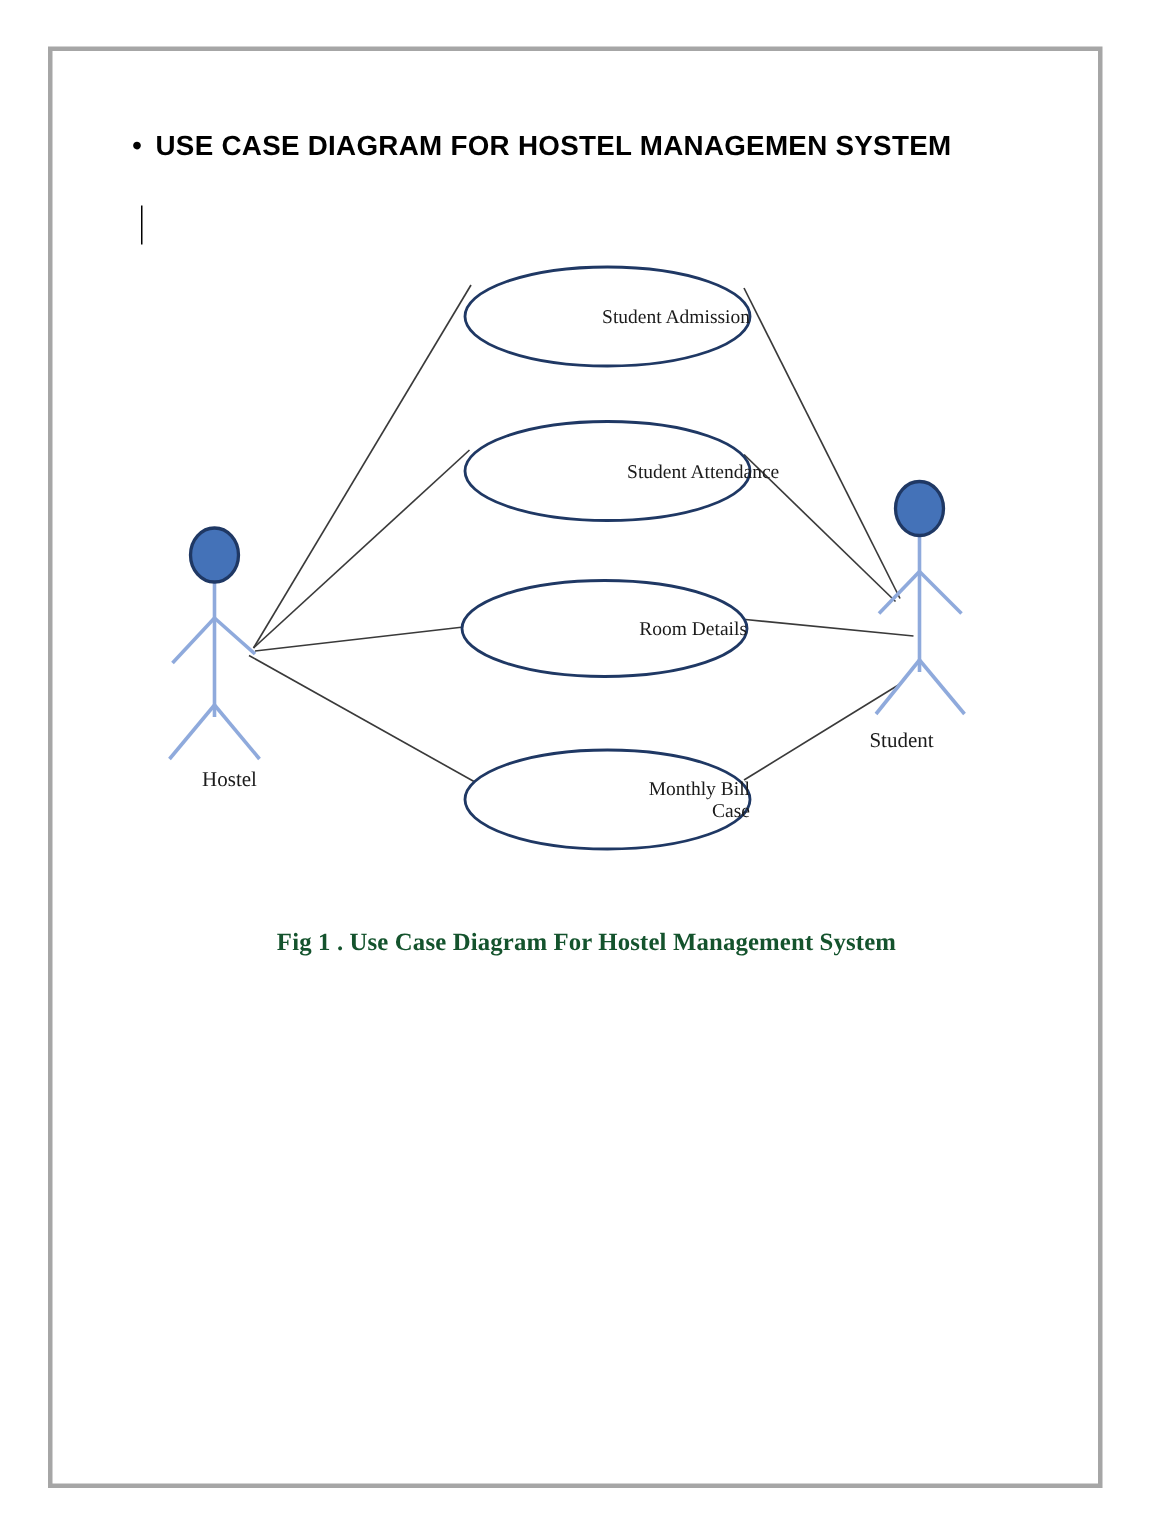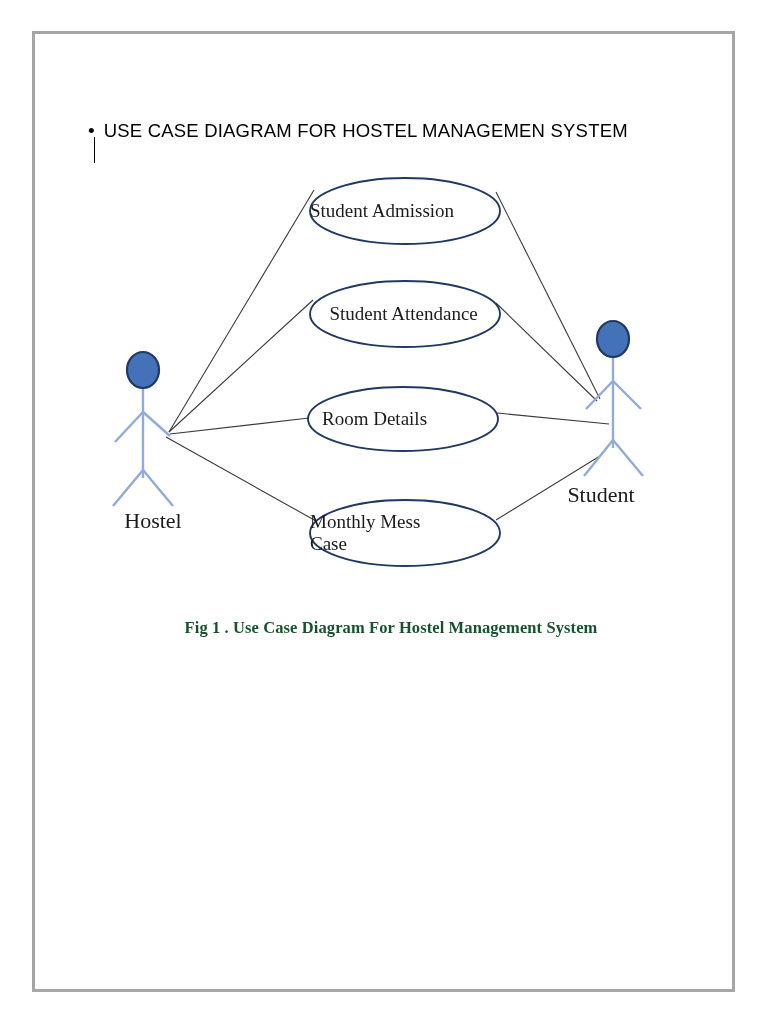--- a/index.html
+++ b/index.html
@@ -49,25 +49,24 @@
   }
   #heading-bullet {
     font-family: "Liberation Sans", "DejaVu Sans", sans-serif;
     font-size: 19px;
     line-height: 1;
     color: #000000;
   }
   #heading-text {
     font-family: "Liberation Sans", "DejaVu Sans", sans-serif;
     font-size: 18.5px;
-    font-weight: normal;
+    font-weight: bold;
     letter-spacing: 0.2px;
     color: #000000;
     white-space: nowrap;
-    margin-top: 34px;
   }
 
   
   #text-caret {
     position: absolute;
     left: 94px;
     top: 137px;
     width: 1px;
     height: 26px;
     background: #000000;
@@ -84,33 +83,33 @@
   #diagram-svg {
     position: absolute;
     left: 0;
     top: 0;
   }
 
   
   .usecase-label {
     position: absolute;
     width: 190px;
-    text-align: left;
-    font-family: "Liberation Serif", "DejaVu Serif", serif;
-    font-size: 19px;
+    text-align: right;
+    font-family: "Liberation Serif", "DejaVu Serif", serif;
+    font-size: 13px;
     color: #1b1b1b;
     line-height: 1.18;
     transform: translate(-50%, -50%);
     pointer-events: none;
   }
 
   .actor-label {
     position: absolute;
     font-family: "Liberation Serif", "DejaVu Serif", serif;
-    font-size: 22px;
+    font-size: 14px;
     color: #1b1b1b;
     white-space: nowrap;
     transform: translate(-50%, -50%);
   }
 
   
   #figure-caption {
     position: absolute;
     left: 0;
     top: 618px;
@@ -181,24 +180,24 @@
         <ellipse cx="405" cy="314" rx="95" ry="33"></ellipse>
         <ellipse cx="403" cy="419" rx="95" ry="32"></ellipse>
         <ellipse cx="405" cy="533" rx="95" ry="33"></ellipse>
       </g>
     </svg>
 
     <div class="usecase-label" style="left:405px; top:211px;">Student Admission</div>
 
     <div class="usecase-label" style="left:405px; top:314px;padding-left:39px;">Student Attendance</div>
 
-    <div class="usecase-label" style="left:417px; top:419px;">Room Details</div>
+    <div class="usecase-label" style="left:403px; top:419px;">Room Details</div>
 
     <div class="usecase-label" style="left:405px; top:533px;">
-      <div>Monthly Mess</div>
+      <div>Monthly Bill</div>
       <div>Case</div>
     </div>
 
     <div class="actor-label" style="left:153px; top:521px;">Hostel</div>
 
     <div class="actor-label" style="left:601px; top:495px;">Student</div>
   </div>
 
   <div id="figure-caption">Fig 1 . Use Case Diagram For Hostel Management System</div>
 

